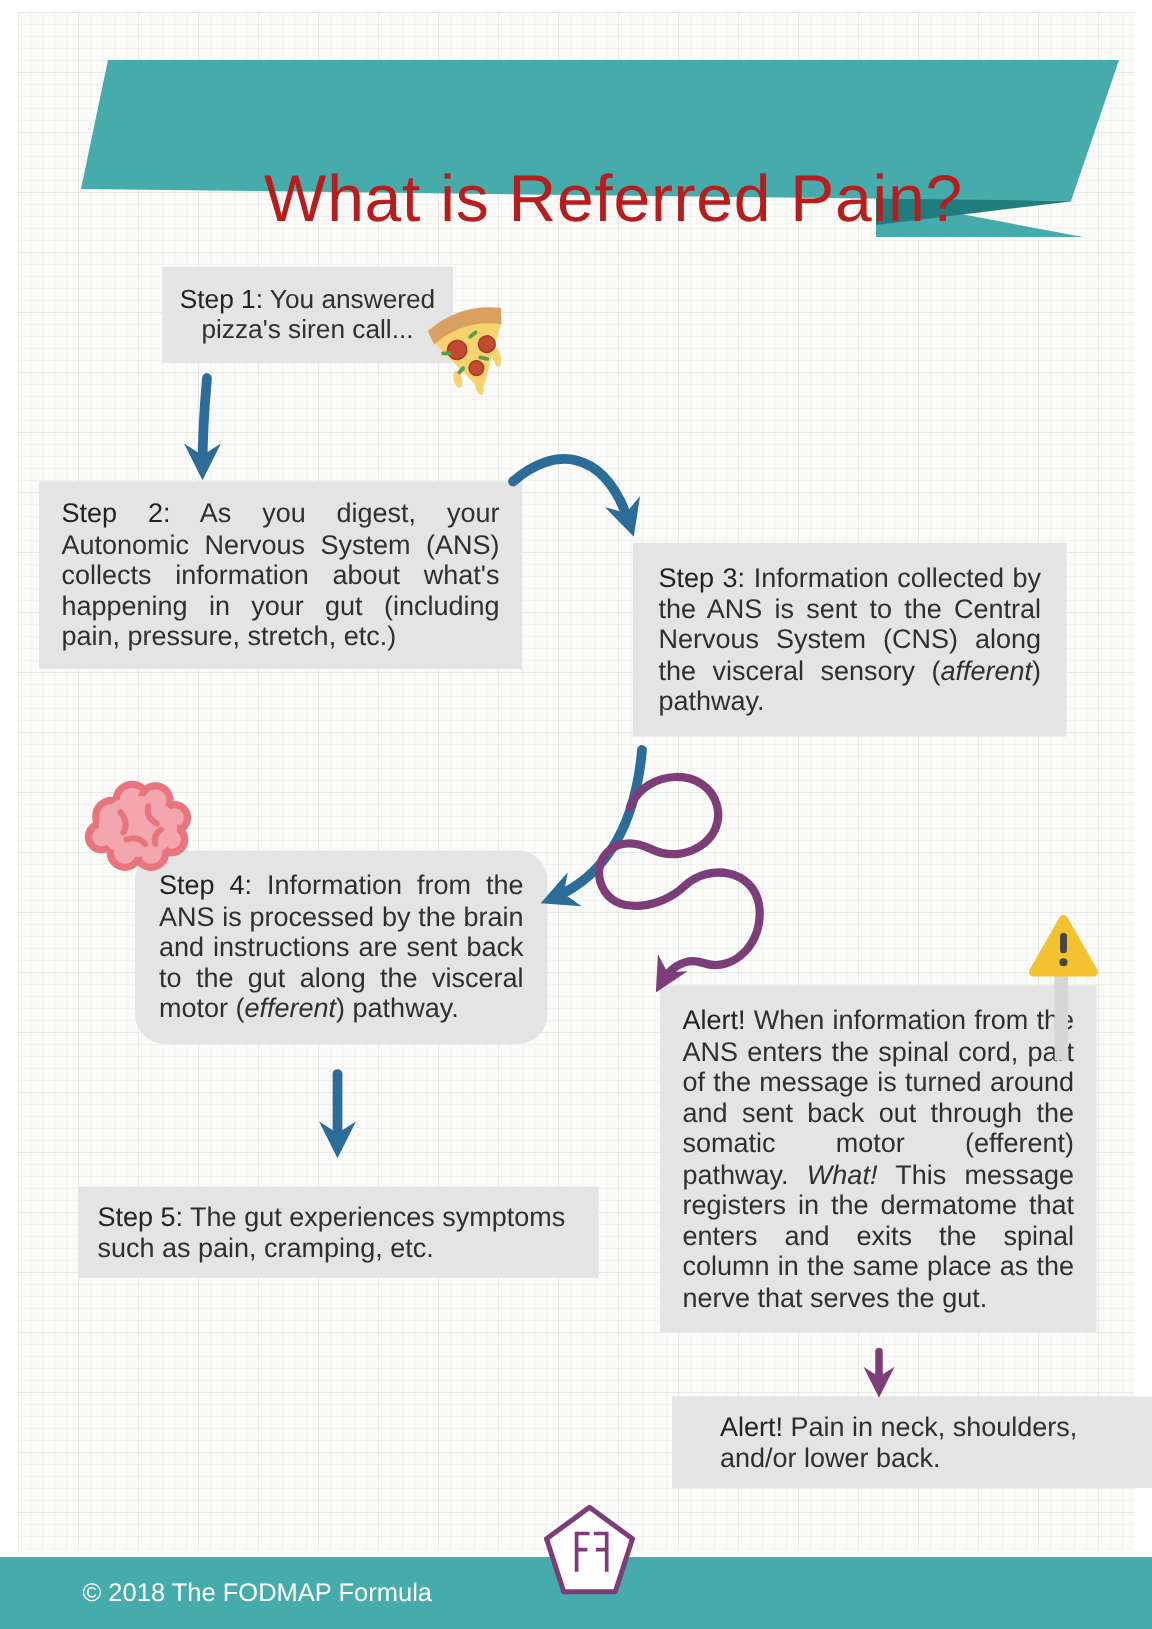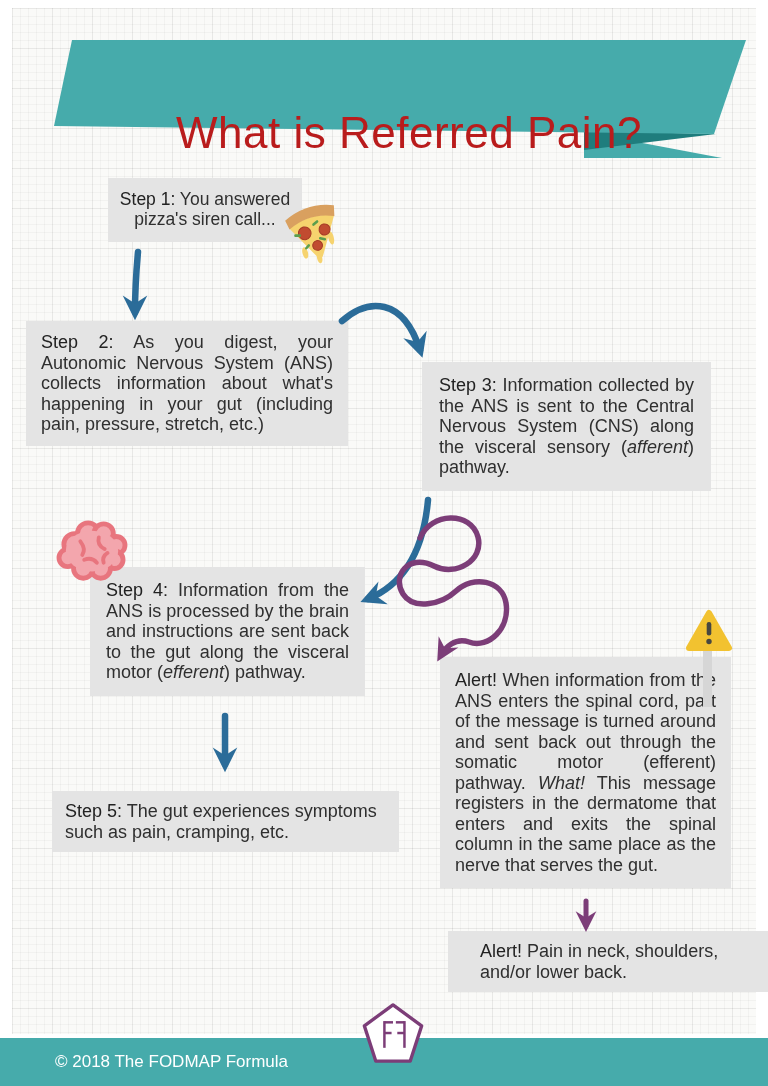--- a/index.html
+++ b/index.html
@@ -19,21 +19,21 @@
   #title{position:absolute;left:84px;top:60px;width:650px;z-index:3;text-align:center;
          color:#b91c1c;font-size:44px;letter-spacing:0.5px;font-weight:400;margin-top:48px;}
   
   .box{position:absolute;background:#e4e4e4;z-index:1;font-size:18px;line-height:1.14;
        color:#2f2f2f;}
   .just{text-align:justify;}
   .box b{font-weight:normal;color:#222;}
   #step1{left:108px;top:178px;width:178px;padding:12px 8px;text-align:center;font-size:17.5px;}
   #step2{left:26px;top:321px;width:292px;padding:11px 15px;}
   #step3{left:422px;top:362px;width:255px;padding:13px 17px;}
-  #step4{left:90px;top:567px;width:243px;padding:13px 16px;}
+  #step4{left:90px;top:567px;width:243px;padding:13px 16px;border-radius:20px;}
   #step5{left:52px;top:779px;width:321px;padding:10px 13px;margin-top:12px;}
   #alert1{left:440px;top:657px;width:261px;padding:13px 15px;}
   #alert2{left:448px;top:931px;width:271px;padding:10px 32px;}
   
   #arrows{position:absolute;left:0;top:0;z-index:2;pointer-events:none;}
   
   .icon{position:absolute;z-index:3;}
   #pizza{left:280px;top:195px;width:68px;height:72px;transform:rotate(-14deg);}
   #brain{left:55px;top:519px;width:74px;height:66px;}
   #warn{left:685px;top:609px;width:48px;height:44px;}

